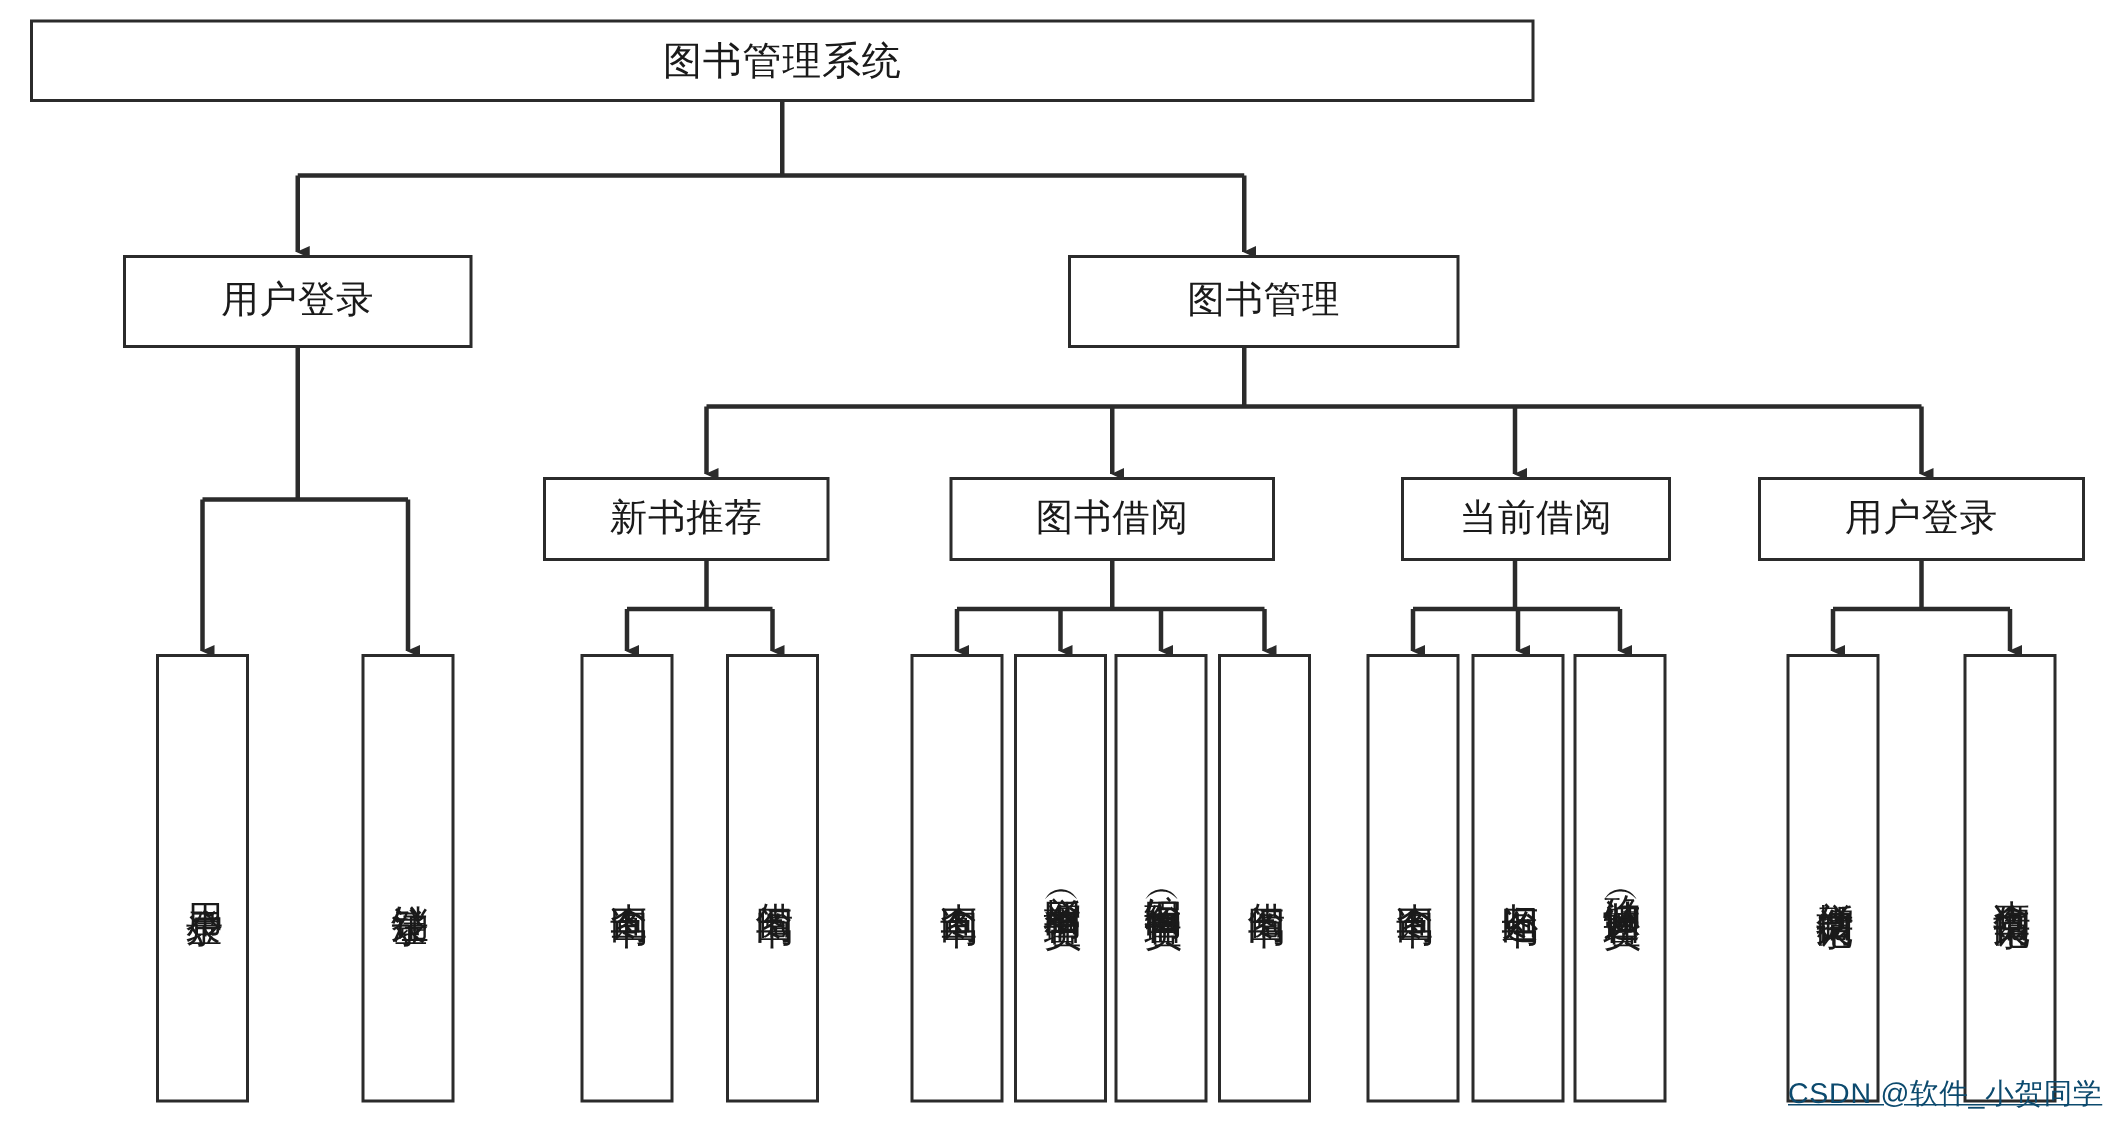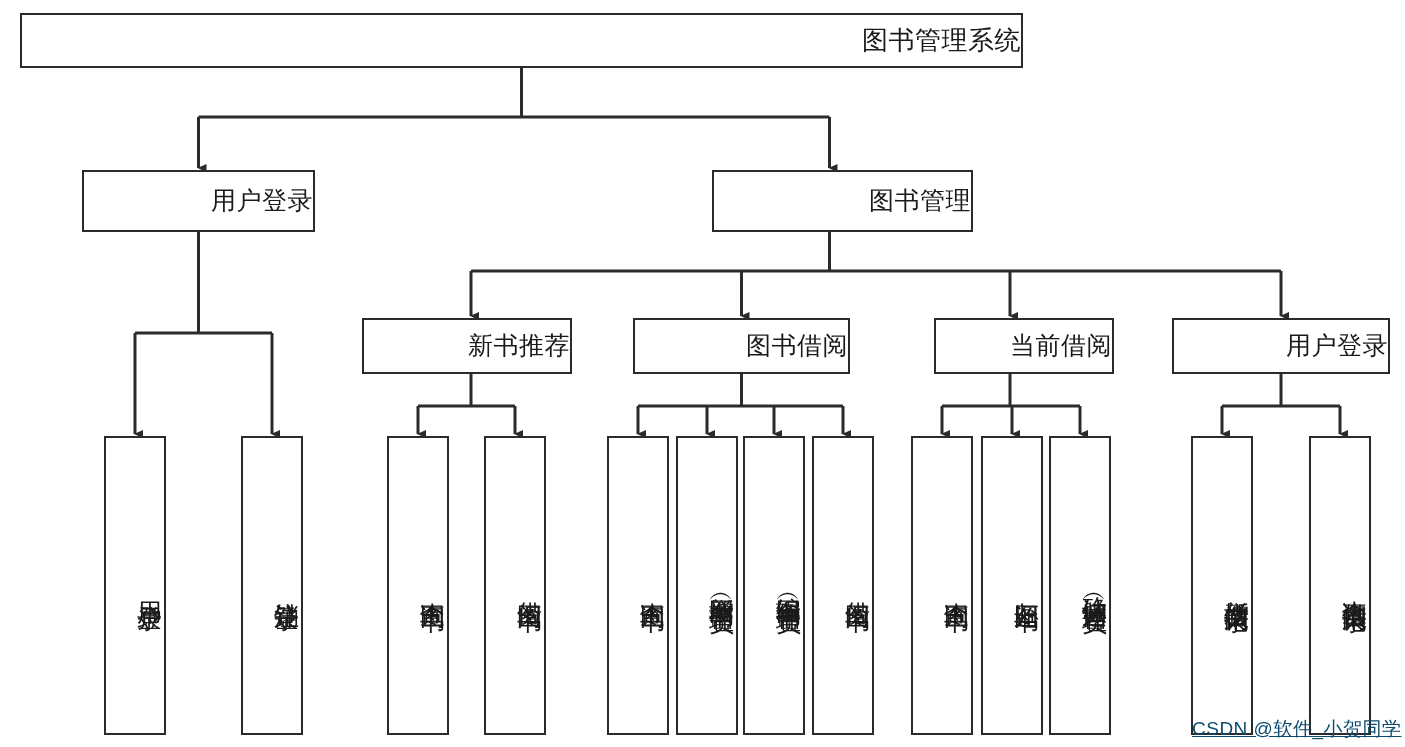--- a/index.html
+++ b/index.html
@@ -25,21 +25,21 @@
     height: 747px;
     pointer-events: none;
   }
   .node {
     position: absolute;
     box-sizing: border-box;
     background: #ffffff;
     border: 2.5px solid #2b2b2b;
     display: flex;
     align-items: center;
-    justify-content: flex-end;
+    justify-content: center;
     color: #1a1a1a;
   }
   .node-label {
     display: block;
     text-align: center;
     line-height: 1.18;
     letter-spacing: 0.5px;
     white-space: nowrap;
   }
   .node.horizontal .node-label {
@@ -111,21 +111,21 @@
   <div id="node-layer">
       <div class="node horizontal root" style="left: 20px; top: 13px; width: 1003px; height: 55px;">
         <span class="node-label">图书管理系统</span>
       </div>
       <div class="node horizontal" style="left: 82px; top: 170px; width: 233px; height: 62px;">
         <span class="node-label">用户登录</span>
       </div>
       <div class="node horizontal" style="left: 712px; top: 170px; width: 261px; height: 62px;">
         <span class="node-label">图书管理</span>
       </div>
-      <div class="node horizontal" style="left: 362px; top: 318px; width: 210px; height: 56px;">
+      <div class="node horizontal" style="left: 362px; top: 318px; width: 191px; height: 56px;">
         <span class="node-label">新书推荐</span>
       </div>
       <div class="node horizontal" style="left: 633px; top: 318px; width: 217px; height: 56px;">
         <span class="node-label">图书借阅</span>
       </div>
       <div class="node horizontal" style="left: 934px; top: 318px; width: 180px; height: 56px;">
         <span class="node-label">当前借阅</span>
       </div>
       <div class="node horizontal" style="left: 1172px; top: 318px; width: 218px; height: 56px;">
         <span class="node-label">用户登录</span>

